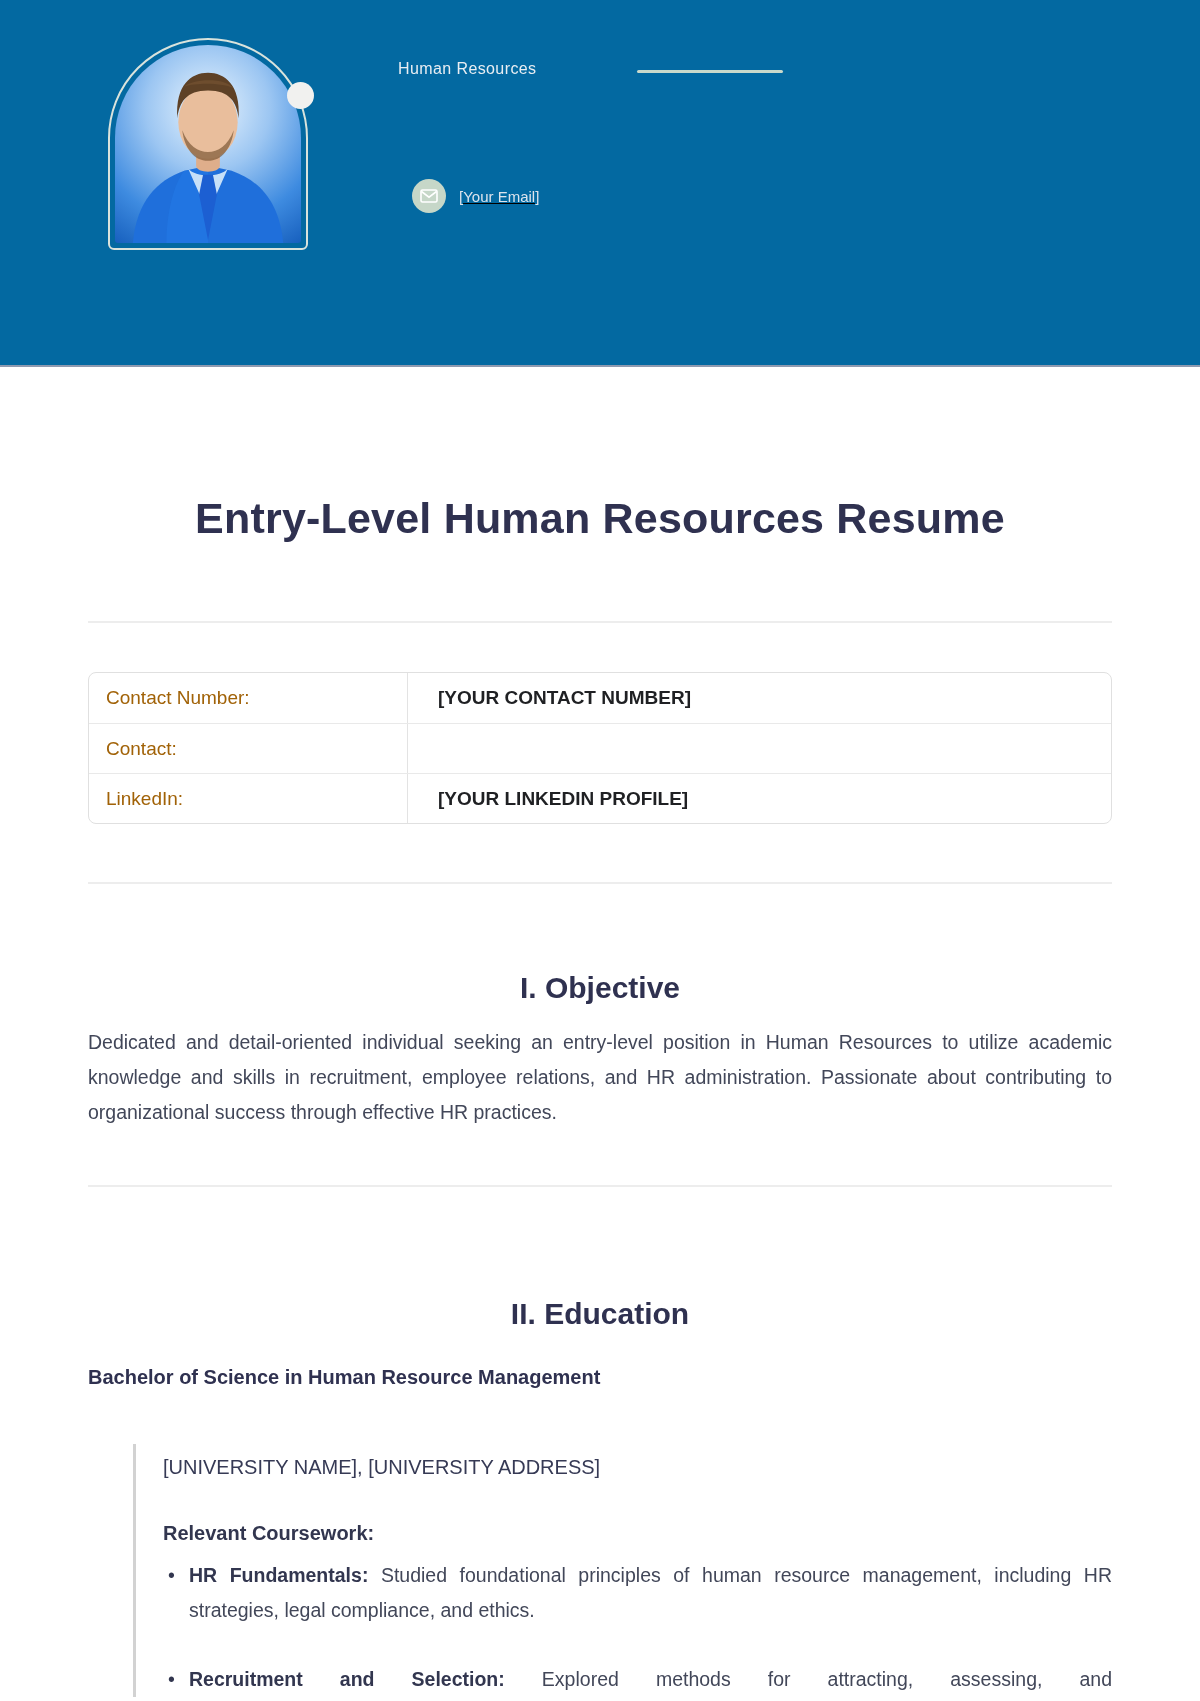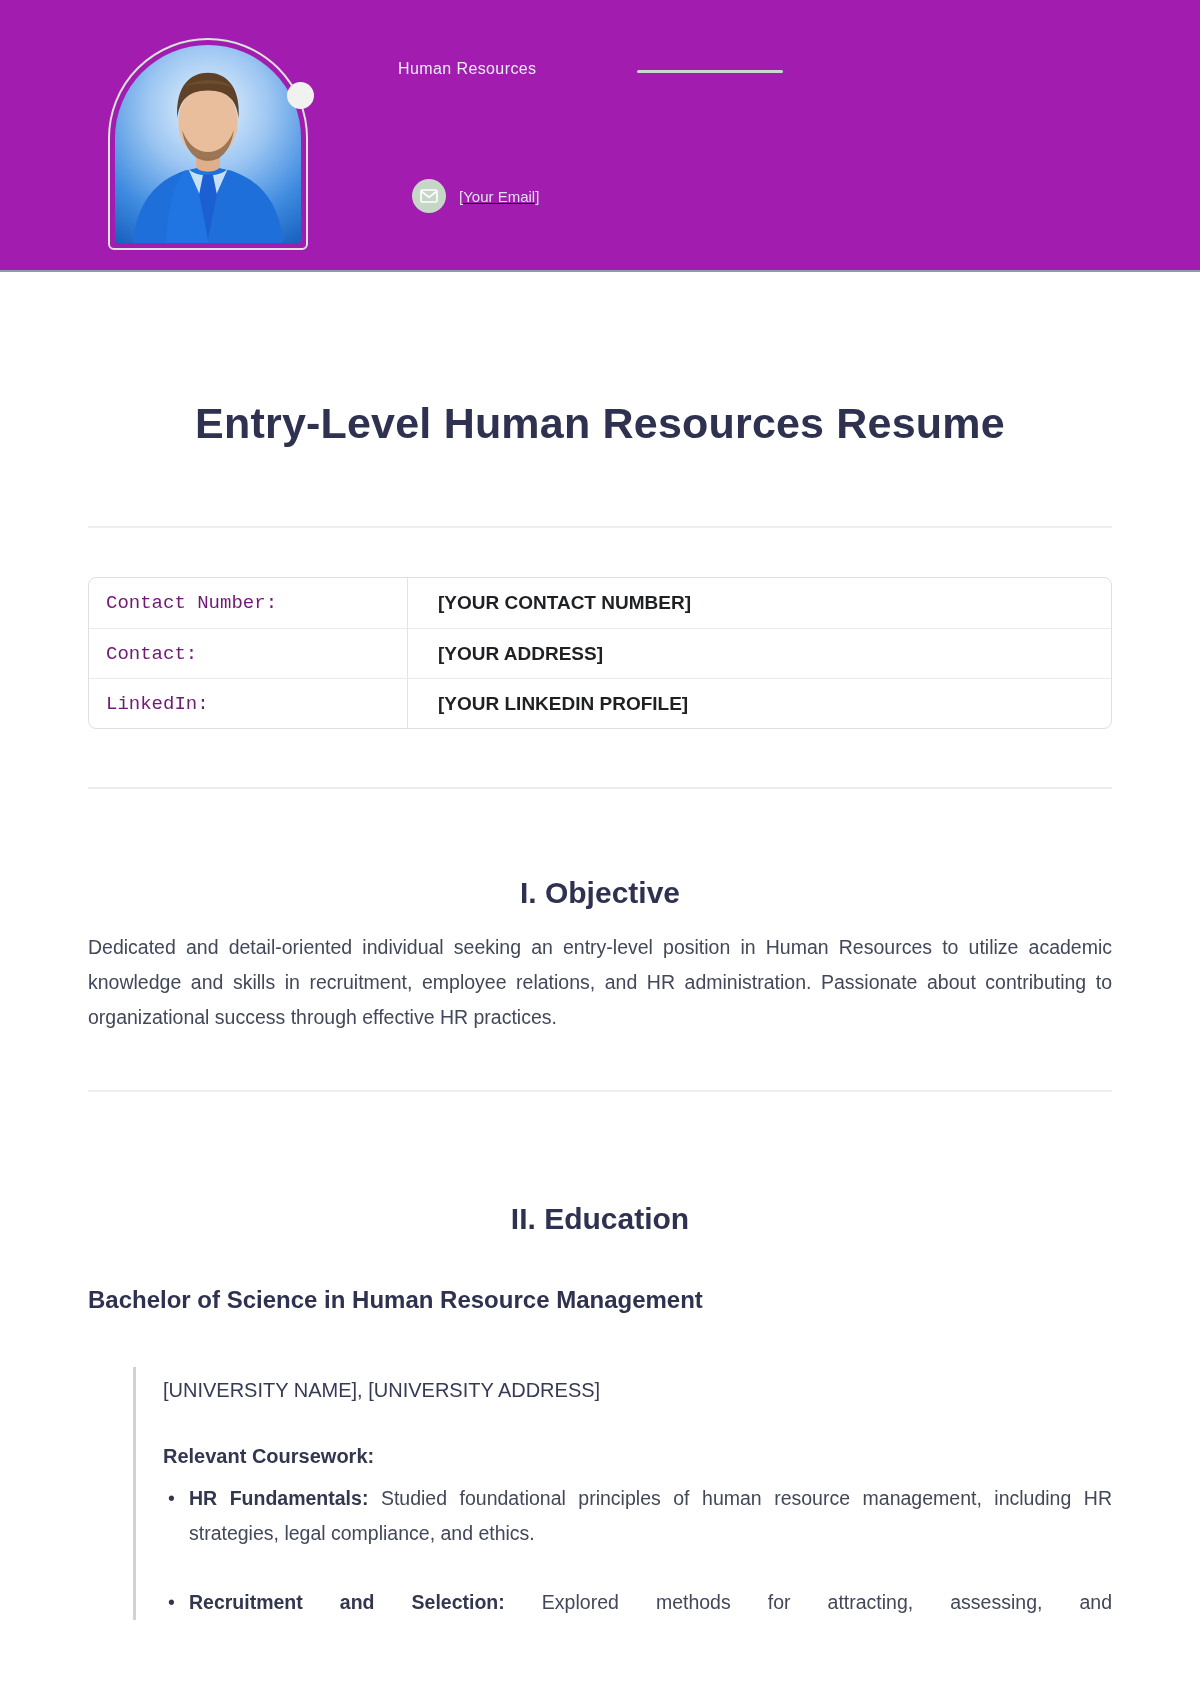--- a/index.html
+++ b/index.html
@@ -4,21 +4,21 @@
 <style>
   * { margin:0; padding:0; box-sizing:border-box; }
   html,body { background:#fff; }
   .page {
     position:relative; width:1200px; height:1701px; overflow:hidden;
     background:#ffffff; font-family:"Liberation Sans", sans-serif;
   }
 
   
   .header {
-    position:relative; width:100%; height:272px; background:#a21caf;
+    position:relative; width:100%; height:367px; background:#0369a1;
     border-bottom:2px solid #8E9AB0;
   }
   .photo-frame {
     position:absolute; left:108px; top:38px; width:200px; height:212px;
     border:2px solid #D9E3DC; border-radius:100px 100px 6px 6px; padding:5px;
   }
   .photo {
     width:100%; height:100%; border-radius:94px 94px 3px 3px; overflow:hidden;
     background:radial-gradient(circle at 50% 32%, #EAF5FE 0%, #9CC6F2 38%, #3E8BE0 72%, #1760BE 100%);
   }
@@ -57,36 +57,36 @@
   #divider-2 { margin-top:58px; }
   #divider-3 { margin-top:55px; }
 
   .contact-table {
     margin-top:49px; border:1px solid #E0E0E0; border-radius:8px; overflow:hidden;
     background:#fff;
   }
   .contact-row { display:flex; height:50px; border-top:1px solid #E9E9E9; }
   .contact-row:first-child { border-top:0; }
   .contact-label {
-    flex:0 0 319px; padding-left:17px; font-size:19px; color:#701a75;
-    border-right:1px solid #E3E3E3; display:flex; align-items:center;font-family:Liberation Mono, monospace;
+    flex:0 0 319px; padding-left:17px; font-size:19px; color:#a16207;
+    border-right:1px solid #E3E3E3; display:flex; align-items:center;
   }
   .contact-value {
     padding-left:30px; font-size:19px; font-weight:700; color:#1F2023;
     display:flex; align-items:center;
   }
 
   .section-heading { font-size:30px; font-weight:700; color:#2F3150; line-height:38px;text-align:center; }
   #objective-heading { margin-top:85px; }
   .objective-body {
     margin-top:18px; font-size:19.5px; line-height:35px; color:#424759;
     text-align:justify;
   }
   #education-heading { margin-top:108px; }
-  .degree { margin-top:47px; font-size:24px; font-weight:700; color:#2F3150; line-height:30px; }
+  .degree { margin-top:29px; font-size:20px; font-weight:700; color:#2F3150; line-height:30px; }
 
   .edu-block {
     margin-top:52px; margin-left:45px; border-left:3px solid #D2D2D2;
     padding-left:27px; padding-top:6px;
   }
   .edu-line { font-size:20px; line-height:35px; }
   .edu-institution { font-weight:400; color:#363A55; }
   .edu-grad { color:#4B5065; }
   .coursework-label { margin-top:31px; font-size:20px; font-weight:700; color:#32364F; line-height:35px; }
   .courses { margin-top:7px; }
@@ -140,21 +140,20 @@
 
     <hr class="divider" id="divider-1">
 
     <div class="contact-table">
       <div class="contact-row">
         <div class="contact-label">Contact Number:</div>
         <div class="contact-value">[YOUR CONTACT NUMBER]</div>
       </div>
       <div class="contact-row">
         <div class="contact-label">Contact:</div>
-        <div class="contact-value">[YOUR ADDRESS]</div>
       </div>
       <div class="contact-row">
         <div class="contact-label">LinkedIn:</div>
         <div class="contact-value">[YOUR LINKEDIN PROFILE]</div>
       </div>
     </div>
 
     <hr class="divider" id="divider-2">
 
     <h3 class="section-heading" id="objective-heading">I. Objective</h3>

